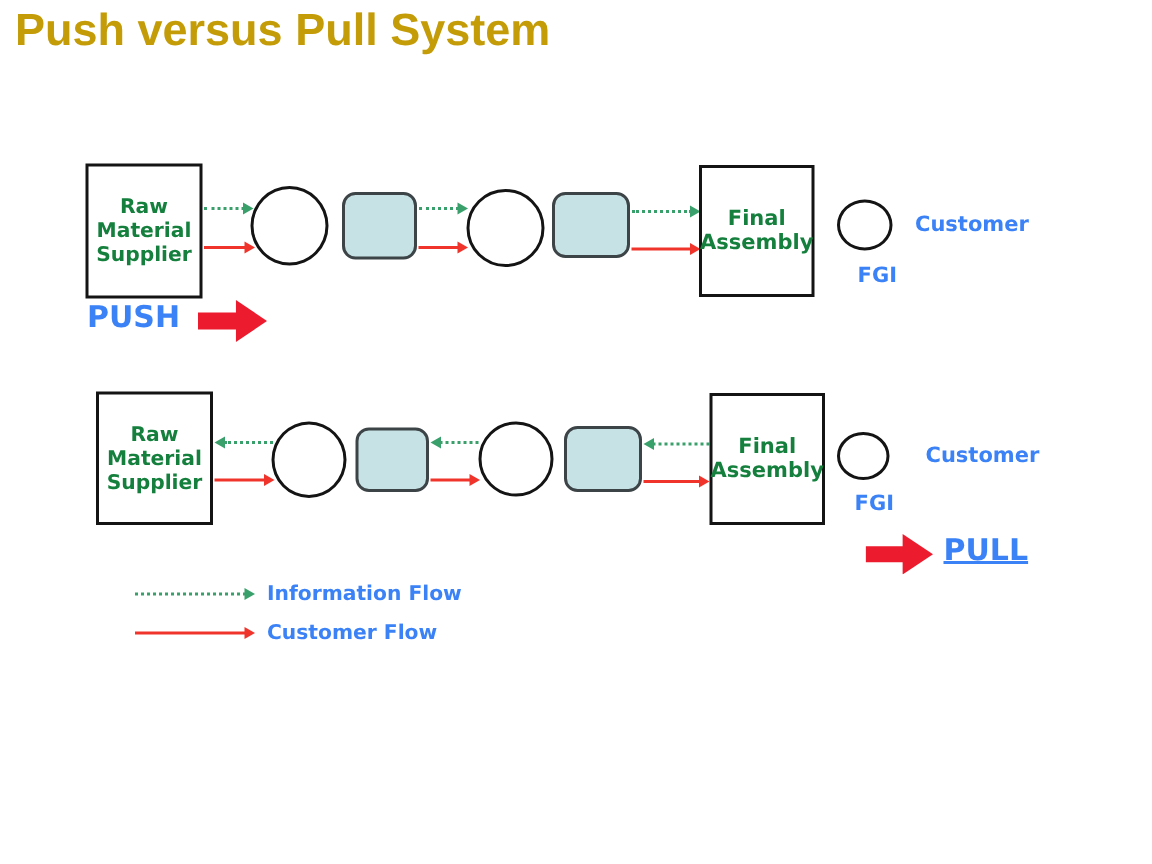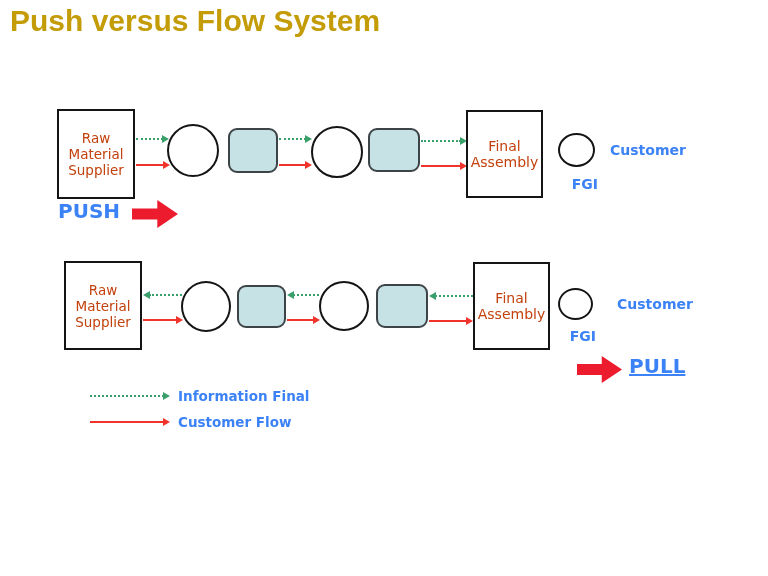--- a/index.html
+++ b/index.html
@@ -9,22 +9,22 @@
   }
   .title {
     position:absolute; left:10px; top:4px;
     font-family:"Liberation Sans", sans-serif;
     font-weight:bold; font-size:30px; letter-spacing:0px; color:#c49c08;
     white-space:nowrap;
   }
   .node-box {
     position:absolute; background:#ffffff; border:2px solid #141414;
     display:flex; align-items:center; justify-content:center;
-    text-align:center; font-weight:normal; font-size:13.5px; line-height:16px;
-    color:#c2410c; white-space:pre-line; box-sizing:border-box;
+    text-align:center; font-weight:bold; font-size:13.5px; line-height:16px;
+    color:#15803d; white-space:pre-line; box-sizing:border-box;
   }
   .circle {
     position:absolute; background:#ffffff; border:2px solid #141414;
     border-radius:50%; box-sizing:border-box;
   }
   .buffer {
     position:absolute; background:#c6e2e4; border:2px solid #3d4447;
     border-radius:9px; box-sizing:border-box;
   }
   .ellipse {
@@ -61,21 +61,21 @@
   .block-arrow {
     position:absolute; background:#ec1c2e;
     clip-path:polygon(0 30%, 55% 30%, 55% 0, 100% 50%, 55% 100%, 55% 70%, 0 70%);
   }
 </style>
 </head>
 <body>
 
 <div id="slide">
 
-  <div class="title">Push versus Flow System</div>
+  <div class="title">Push versus Pull System</div>
 
   <div>
     <div class="node-box" style="left:57px; top:109px; width:78px; height:90px;">Raw
 Material
 Supplier</div>
 
     <div class="arrow green dotted" style="left:136px; top:135px; width:33px;"></div>
     <div class="arrow red" style="left:136px; top:161px; width:34px;"></div>
 
     <div class="circle" style="left:167px; top:124px; width:52px; height:53px;"></div>
@@ -127,19 +127,19 @@
     <div class="ellipse" style="left:558px; top:288px; width:35px; height:32px;"></div>
     <div class="lbl small fgi-lbl" style="left:554px; top:328px;">FGI</div>
     <div class="lbl small" style="left:617px; top:296px;">Customer</div>
 
     <div class="block-arrow" style="left:577px; top:356px; width:45px; height:27px;"></div>
     <div class="lbl mode" style="left:629px; top:354px;text-decoration:underline;">PULL</div>
   </div>
 
   <div>
     <div class="arrow green dotted" style="left:90px; top:392px; width:80px;"></div>
-    <div class="lbl legend-lbl" style="left:178px; top:388px;">Information Final</div>
+    <div class="lbl legend-lbl" style="left:178px; top:388px;">Information Flow</div>
 
     <div class="arrow red" style="left:90px; top:418px; width:80px;"></div>
     <div class="lbl legend-lbl" style="left:178px; top:414px;">Customer Flow</div>
   </div>
 
 </div>
 
 </body></html>

